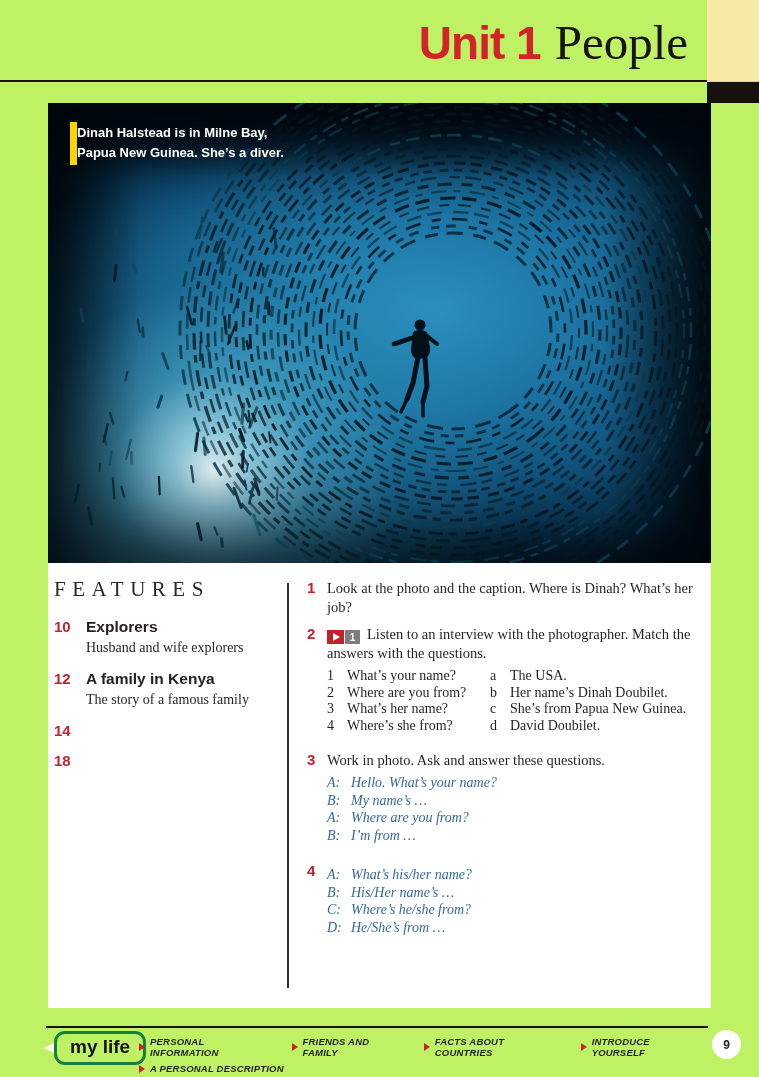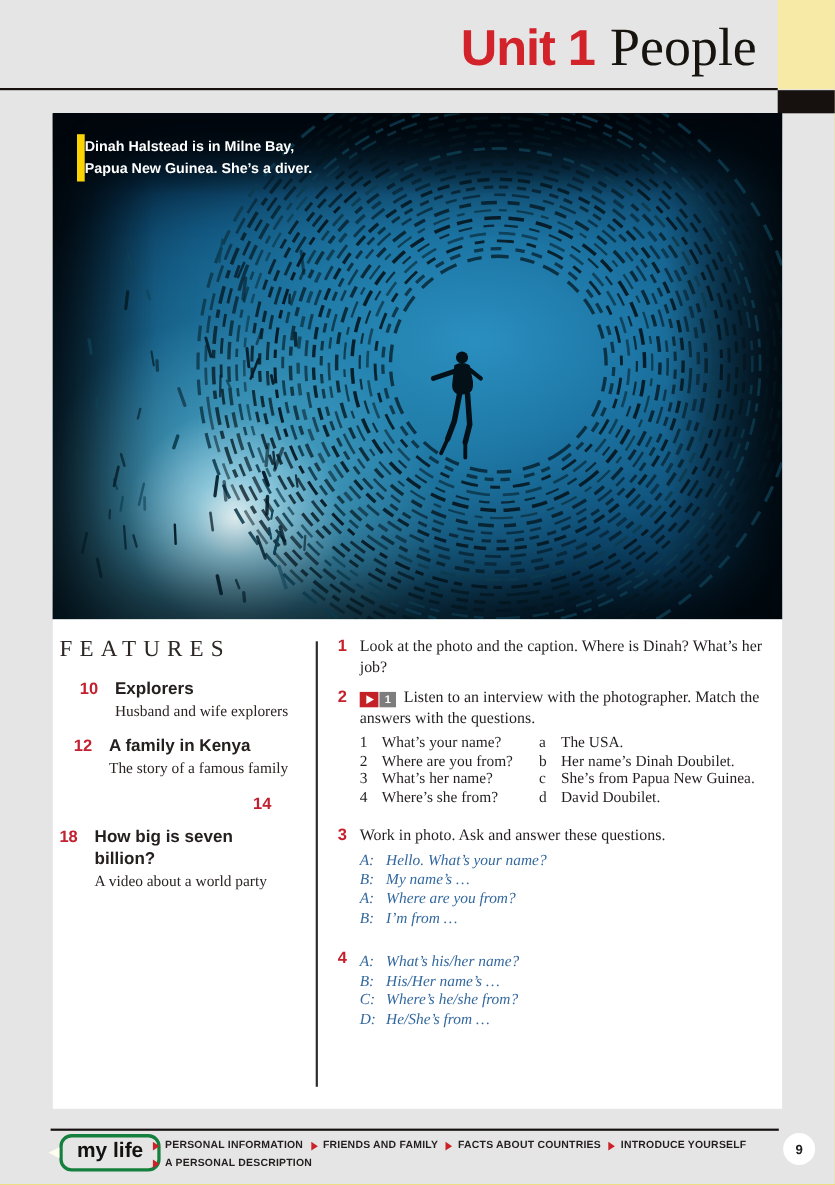--- a/index.html
+++ b/index.html
@@ -1,16 +1,16 @@
 <!DOCTYPE html>
 <html><head>
 <meta charset="utf-8">
 <style>
   html,body{margin:0;padding:0;background:#fcd303;}
-  .page{position:relative;width:759px;height:1077px;background:#e5e5e5;overflow:hidden;
+  .page{position:relative;width:759px;height:1077px;background:#bef264;overflow:hidden;
         font-family:"Liberation Sans",sans-serif;}
 
   
   .corner-cream{position:absolute;right:0;top:0;width:52px;height:81px;background:#f7e9a6;}
   .header-rule{position:absolute;left:0;top:80px;width:707px;height:2px;background:#16110f;}
   .corner-black{position:absolute;right:0;top:82px;width:52px;height:21px;background:#16110f;}
   .title-row{position:absolute;top:18px;right:71px;display:flex;align-items:baseline;gap:14px;}
   .unit-label{font-weight:bold;font-size:46px;line-height:1;color:#d2232b;letter-spacing:-1px;}
   .unit-title{font-family:"Liberation Serif",serif;font-size:49px;line-height:1;color:#17130f;}
 
@@ -31,21 +31,21 @@
   .caption-text{font-weight:bold;font-size:13px;line-height:20px;color:#ffffff;padding-top:1px;}
 
   
   .panel{position:absolute;left:48px;top:563px;width:663px;height:445px;background:#ffffff;}
   .divider{position:absolute;left:287px;top:583px;width:2px;height:405px;background:#2c2c2c;}
 
   
   .features{position:absolute;left:54px;top:577px;width:208px;}
   .features-heading{font-family:"Liberation Serif",serif;font-size:21px;letter-spacing:6.5px;
      color:#2d2725;margin:0 0 15px 0;font-weight:normal;}
-  .feat-item{display:flex;margin-bottom:12px;justify-content:flex-end;}
+  .feat-item{display:flex;margin-bottom:12px;}
   .feat-page{width:32px;flex:0 0 auto;font-weight:bold;font-size:15px;color:#c32031;padding-top:1px;}
   .feat-title{font-weight:bold;font-size:15.5px;line-height:20px;color:#25201f;}
   .feat-sub{font-family:"Liberation Serif",serif;font-weight:normal;font-size:14px;line-height:18px;
      color:#2a2423;margin-top:2px;}
 
   
   .exercises{position:absolute;left:307px;top:579px;width:396px;color:#231f20;}
   .ex{display:flex;margin-bottom:8px;}
   .ex-num{width:20px;flex:0 0 auto;font-weight:bold;font-size:15px;color:#c7202c;}
   .ex-body{flex:1;font-family:"Liberation Serif",serif;font-size:14.5px;line-height:19px;}
@@ -66,21 +66,21 @@
   .drow{display:flex;}
   .dspeaker{width:24px;flex:0 0 auto;}
 
   
   .footer-rule{position:absolute;left:46px;top:1026px;width:662px;height:2px;background:#16110f;}
   .badge{position:absolute;left:54px;top:1031px;padding:2px 13px 4px;border:3px solid #15803d;
      border-radius:11px;font-weight:bold;font-size:19px;color:#141210;}
   .badge-tail{position:absolute;left:-13px;top:9px;width:0;height:0;
      border-top:5px solid transparent;border-bottom:5px solid transparent;border-right:10px solid #fffdf0;}
   .footer-nav{position:absolute;left:139px;top:1036px;width:565px;}
-  .nav-row{display:flex;align-items:center;gap:7px;}
+  .nav-row{display:flex;align-items:center;gap:18px;font-style:italic;}
   .nav-row + .nav-row{margin-top:5px;}
   .nav-item{display:inline-flex;align-items:center;}
   .nav-tri{width:0;height:0;border-top:4px solid transparent;border-bottom:4px solid transparent;
      border-left:6px solid #cc2127;margin-right:5px;}
   .nav-label{font-weight:bold;font-size:9.5px;letter-spacing:.2px;color:#241f1f;}
   .page-circle{position:absolute;left:712px;top:1030px;width:29px;height:29px;border-radius:50%;
      background:#fff;display:flex;align-items:center;justify-content:center;
      font-weight:bold;font-size:12px;color:#242021;}
 </style>
 </head>
@@ -217,24 +217,20 @@
       <span>
         <div class="feat-title">A family in Kenya</div>
         <div class="feat-sub">The story of a famous family</div>
       </span>
     </div>
     <div class="feat-item">
       <span class="feat-page">14</span>
     </div>
     <div class="feat-item">
       <span class="feat-page">18</span>
-      <span>
-        <div class="feat-title">How big is seven billion?</div>
-        <div class="feat-sub">A video about a world party</div>
-      </span>
     </div>
   </div>
 
   <div class="exercises">
 
     <div class="ex">
       <span class="ex-num">1</span>
       <span class="ex-body">Look at the photo and the caption. Where is Dinah? What’s her job?</span>
     </div>
 

